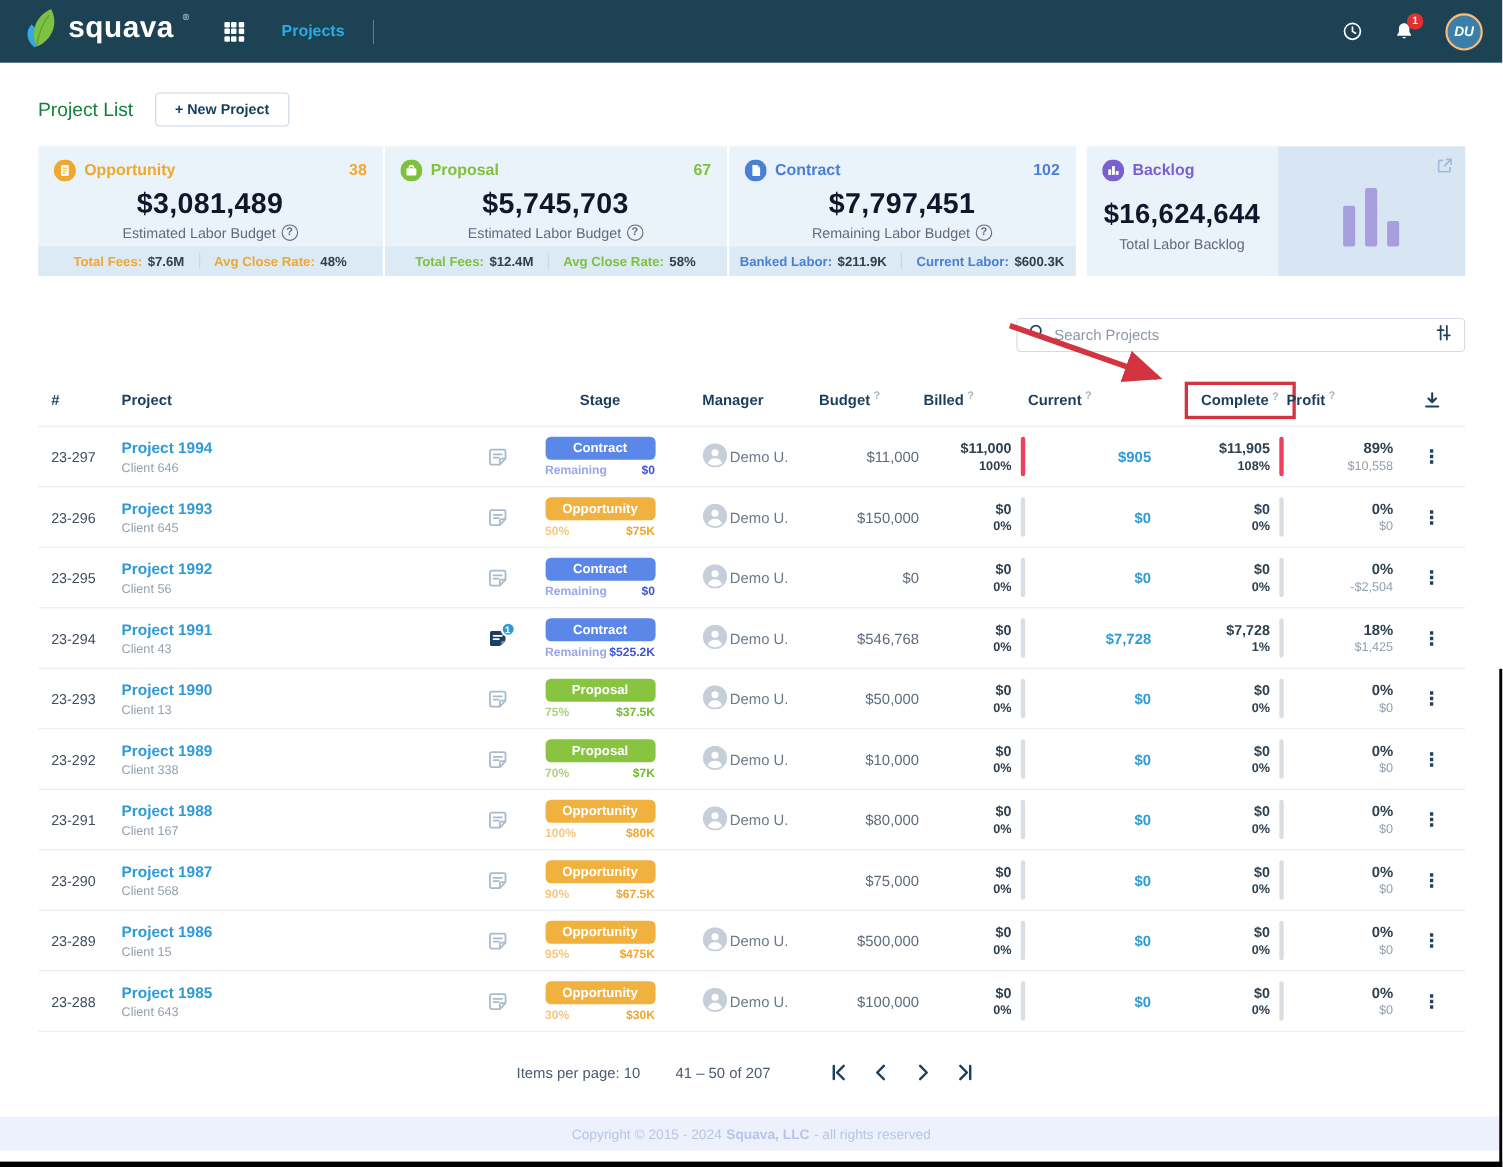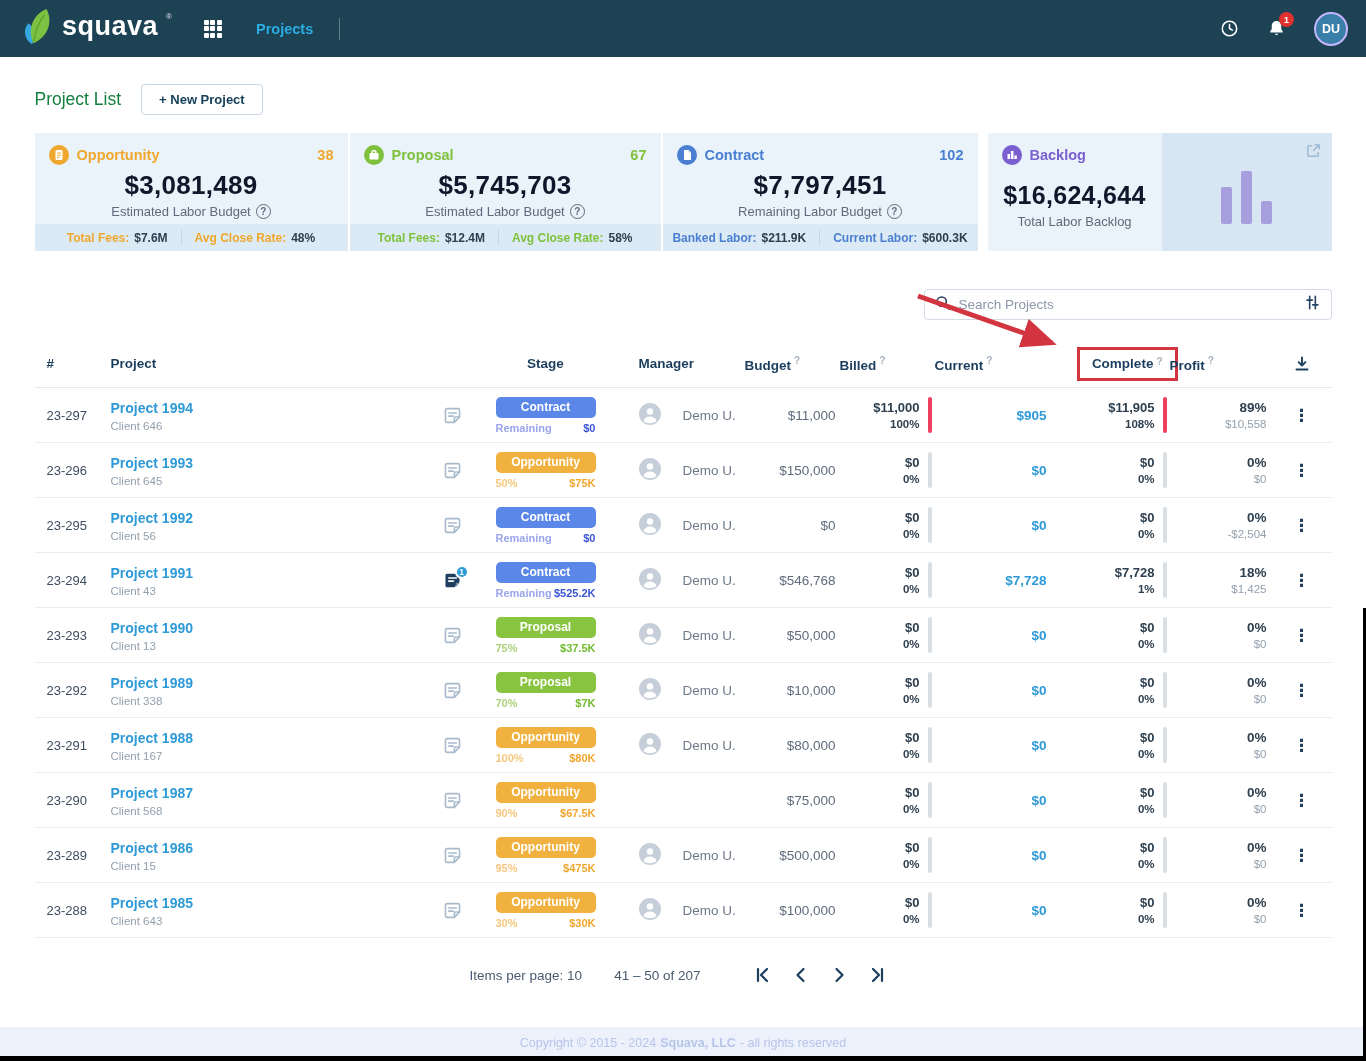--- a/index.html
+++ b/index.html
@@ -12,21 +12,21 @@
   .brand { display:flex; align-items:flex-start; gap:8px; cursor:pointer; }
   .brand-text { color:#fff; font-size:27px; font-weight:700; letter-spacing:.5px; line-height:36px; }
   .brand-reg { color:#fff; opacity:.85; font-size:8px; margin-top:4px; }
   .grid-icon { width:18px; height:18px; display:grid; grid-template-columns:repeat(3,1fr); grid-template-rows:repeat(3,1fr); gap:1.5px; margin-left:32px; cursor:pointer; }
   .grid-icon span { background:#fff; border-radius:1px; }
   .nav-link { color:#2bace2; font-weight:700; font-size:14.5px; margin-left:34px; cursor:pointer; }
   .nav-divider { width:1px; height:22px; background:rgba(255,255,255,.3); margin-left:26px; }
   .nav-right { margin-left:auto; display:flex; align-items:center; gap:28px; }
   .icon-btn { cursor:pointer; display:flex; position:relative; }
   .notif-badge { position:absolute; top:-7px; right:-8px; min-width:15px; height:15px; border-radius:8px; background:#e03131; color:#fff; font-size:9.5px; font-weight:700; display:flex; align-items:center; justify-content:center; padding:0 3px; }
-  .avatar { width:34px; height:34px; border-radius:50%; background:#3a7fa9; border:2px solid #c4b5fd; color:#fff; font-size:12.5px; font-weight:700; display:flex; align-items:center; justify-content:center; cursor:pointer; }
+  .avatar { width:34px; height:34px; border-radius:50%; background:#3a7fa9; border:2px solid #fdba74; color:#fff; font-size:12.5px; font-weight:700; display:flex; align-items:center; justify-content:center; cursor:pointer;font-style:italic; }
 
   .content { width:1297px; margin:0 auto; }
 
   
   .page-head { display:flex; align-items:center; gap:20px; margin-top:27px; }
   .page-title { font-size:17.5px; font-weight:400; color:#15803d; }
   .new-project-btn { background:#fff; border:1px solid #c9d6e4; border-radius:4px; height:31px; padding:0 17px; font-family:inherit; font-size:13px; font-weight:700; color:#17405c; cursor:pointer; }
 
   
   .cards { display:flex; margin-top:18px; height:118px; }
@@ -92,21 +92,21 @@
   .badge { display:block; height:21px; line-height:21px; text-align:center; border-radius:5px; color:#fff; font-size:12px; font-weight:700; }
   .badge.contract { background:#5b87e8; }
   .badge.opportunity { background:#f0b13f; }
   .badge.proposal { background:#88c43f; }
   .stage-sub { display:flex; justify-content:space-between; font-size:11px; margin-top:4px; }
   .stage-sub .l { font-weight:600; }
   .stage-sub .r { font-weight:700; }
   .stage-sub.contract .l { color:#9aa5ec; } .stage-sub.contract .r { color:#3b55d6; }
   .stage-sub.opportunity .l { color:#f6c77e; } .stage-sub.opportunity .r { color:#f0a62c; }
   .stage-sub.proposal .l { color:#abd37c; } .stage-sub.proposal .r { color:#70bb2e; }
-  .c-manager { display:flex; align-items:center; padding-left:27px; gap:22px; color:#6e7a89; font-size:13.5px; }
+  .c-manager { display:flex; align-items:center; padding-left:27px; gap:3px; color:#6e7a89; font-size:13.5px; }
   .c-manager.empty { visibility:hidden; }
   .c-budget { text-align:right; padding-right:4px; color:#5f6b7c; font-size:13.5px; }
   .c-billed, .c-complete { display:flex; justify-content:flex-end; align-items:center; padding-right:3px; }
   .nums { text-align:right; }
   .nums .v { font-size:13px; font-weight:700; color:#2e4050; }
   .nums .p { font-size:11.5px; font-weight:700; color:#2e4050; margin-top:3px; }
   .vbar { width:4px; height:36px; border-radius:2px; margin-left:8px; }
   .vbar.red { background:#ee3f5e; }
   .vbar.gray { background:#d9dee3; }
   .c-current { text-align:right; padding-right:5px; color:#2e9ad7; font-weight:700; font-size:13.5px; }
@@ -116,21 +116,21 @@
   .c-menu { display:flex; justify-content:center; }
   .kebab { font-size:17px; color:#23415e; cursor:pointer; font-weight:700; line-height:1; }
 
   
   .pagination { display:flex; align-items:center; justify-content:center; margin-top:14px; height:46px; gap:0; color:#4a5a70; font-size:13.5px; }
   .pg-items { margin-right:32px; }
   .pg-range { margin-right:44px; }
   .pg-btn { cursor:pointer; display:flex; padding:0 9px; }
 
   
-  .footer { position:absolute; left:0; right:0; bottom:3px; height:31px; background:#ecf1fb; display:flex; align-items:center; justify-content:center; font-size:12.5px; color:#b7c5e9; gap:4px; }
+  .footer { position:absolute; left:0; right:0; bottom:15px; height:31px; background:#ecf1fb; display:flex; align-items:center; justify-content:center; font-size:12.5px; color:#b7c5e9; gap:4px; }
   .footer b { color:#b7c5e9; }
   .bottom-bar { position:absolute; left:0; right:0; bottom:0; height:5px; background:#000; }
   .right-line { position:absolute; right:0; top:608px; bottom:0; width:3px; background:#000; }
 
   
   .arrow-overlay { position:absolute; left:900px; top:285px; width:220px; height:90px; pointer-events:none; z-index:10; }
 </style>
 </head>
 <body>
 

